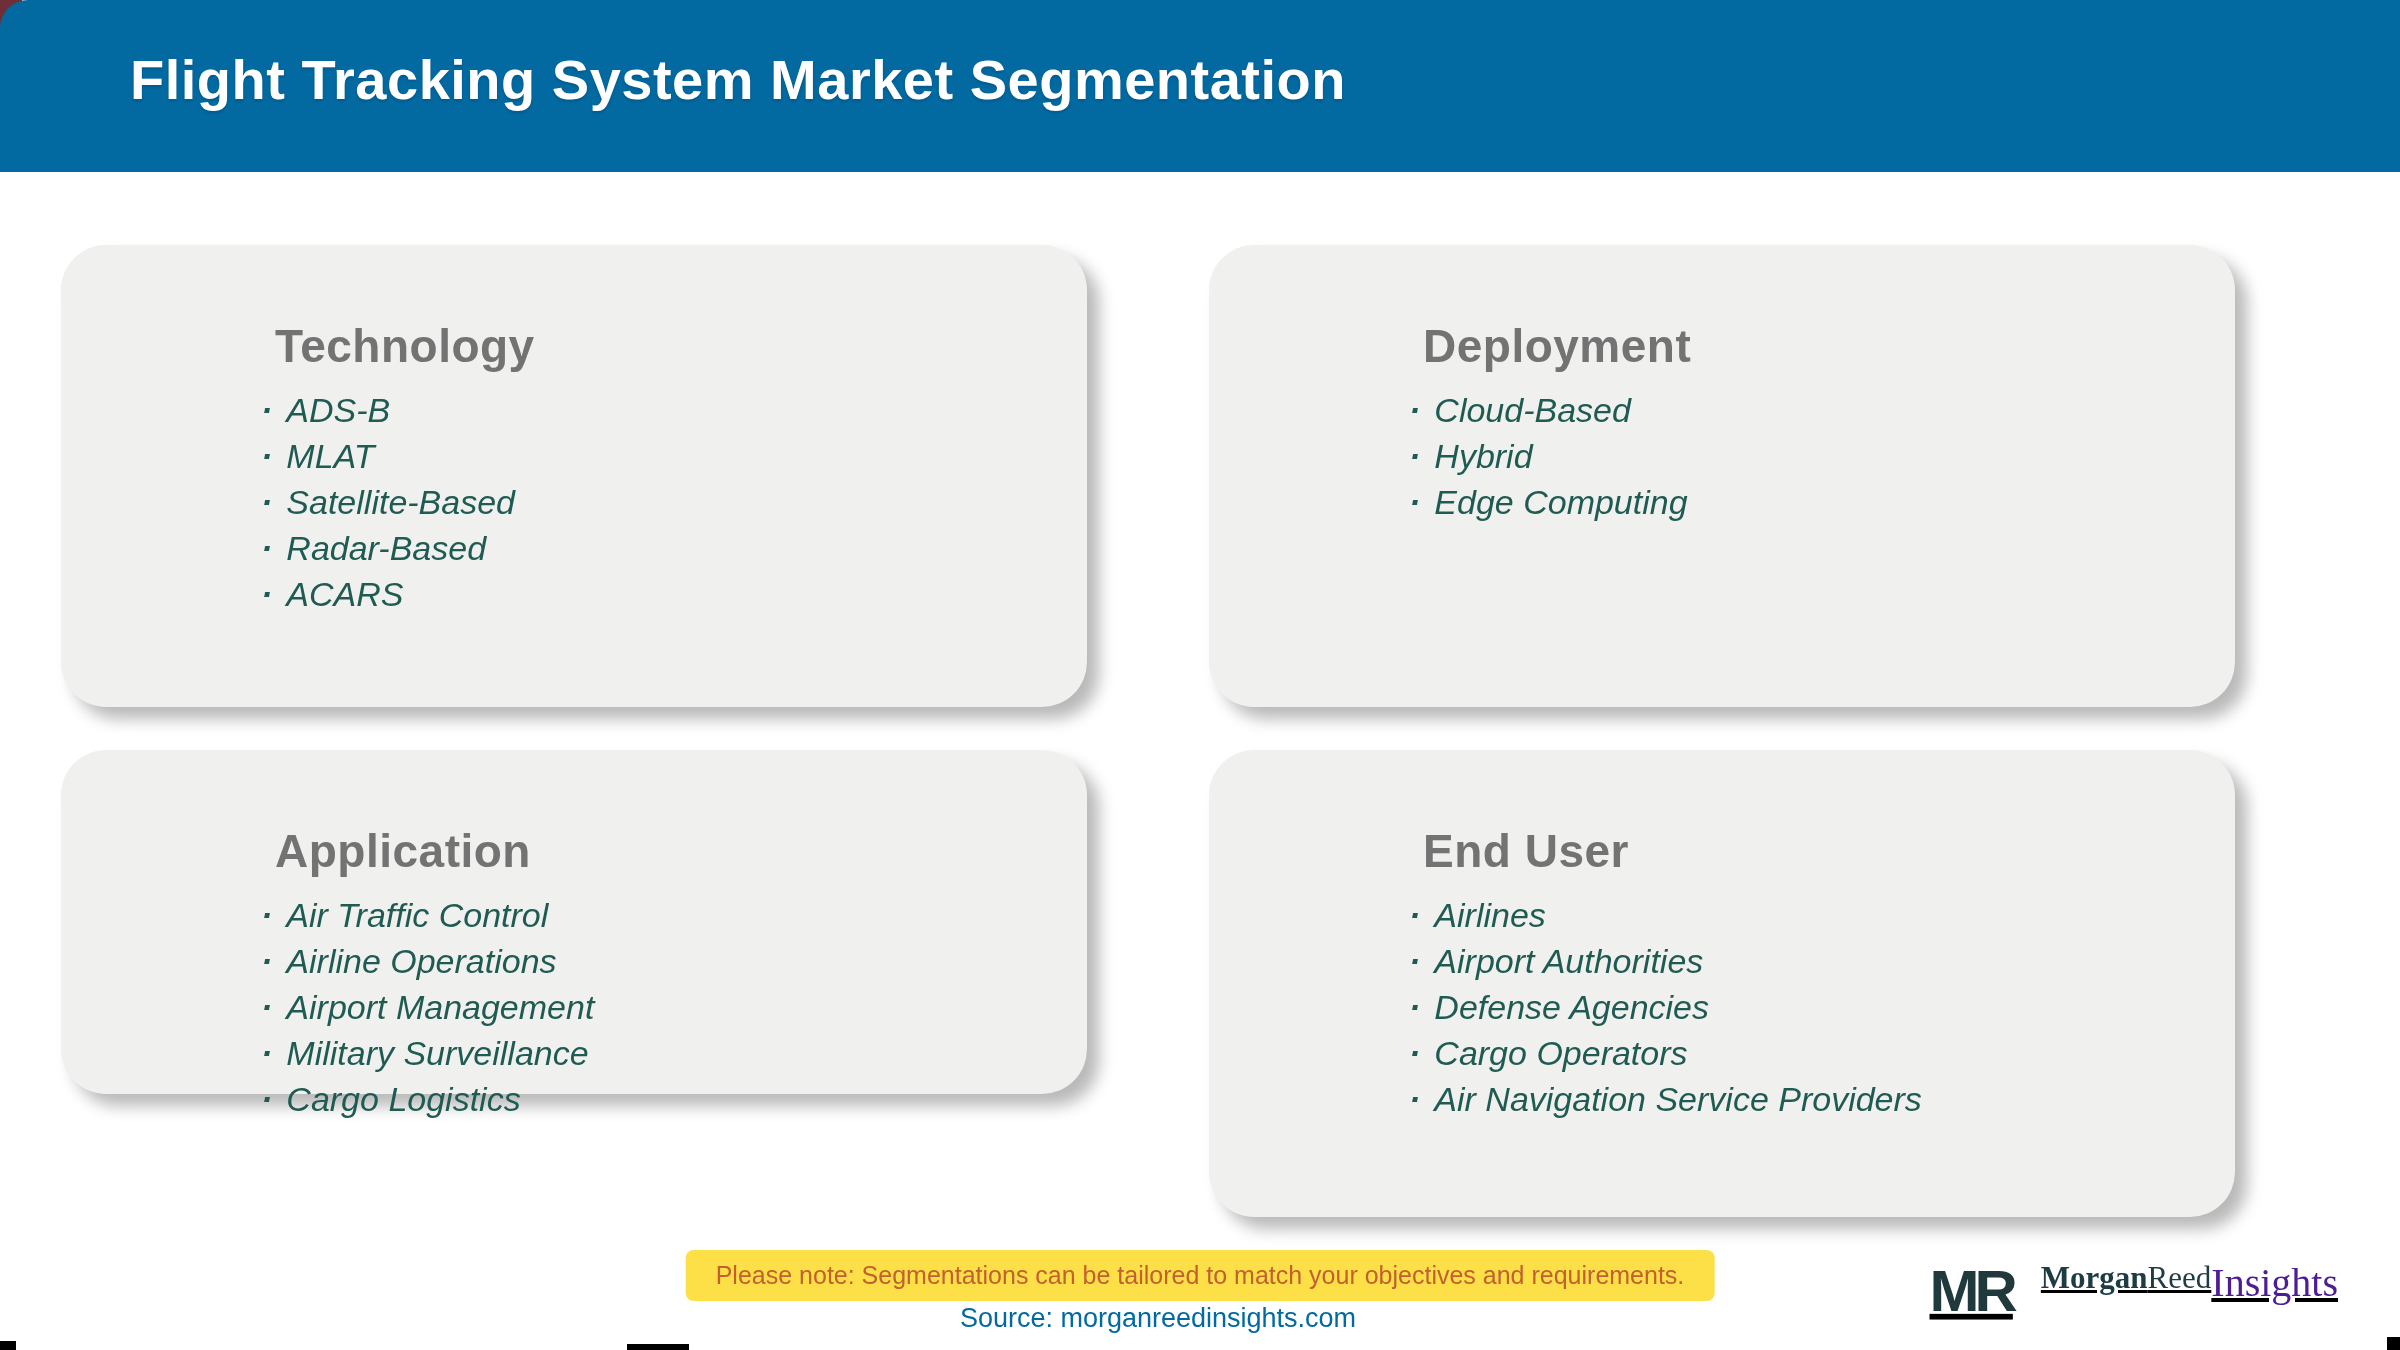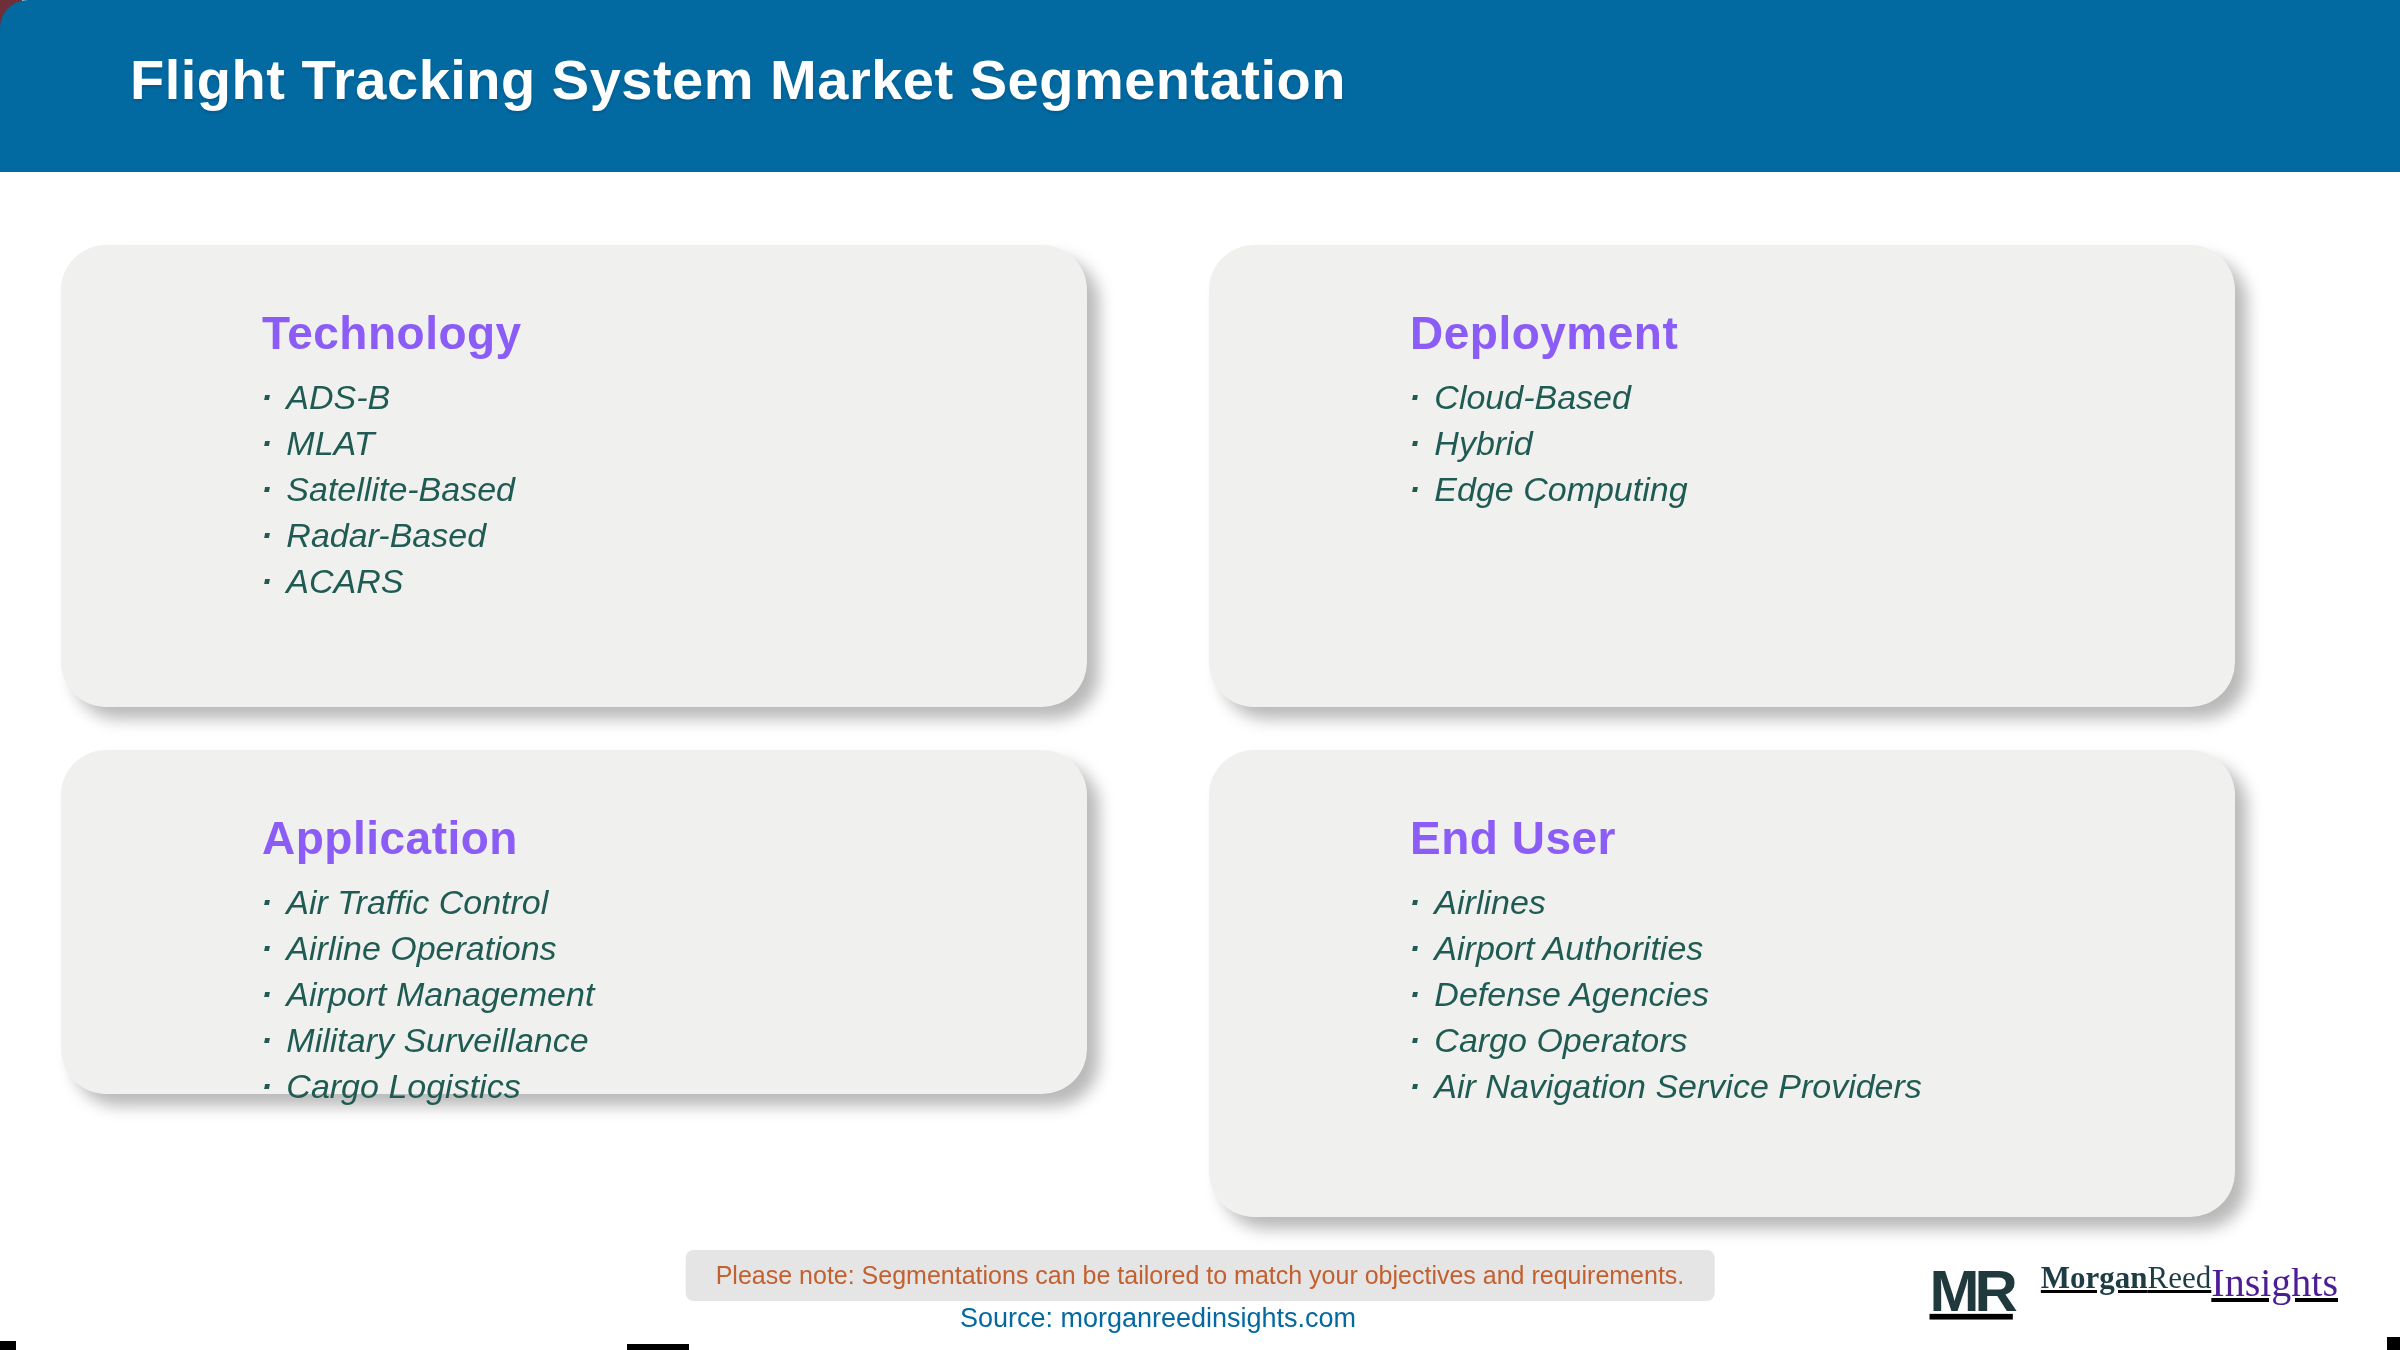--- a/index.html
+++ b/index.html
@@ -37,22 +37,22 @@
     border-radius:45px;
     box-shadow:12px 12px 16px rgba(0,0,0,0.28);
     box-sizing:border-box;
     padding:60px 40px 0 200px;
   }
   .card.pos-0{left:61px;top:245px;height:462px;}
   .card.pos-1{left:1209px;top:245px;height:462px;}
   .card.pos-2{left:61px;top:750px;height:344px;}
   .card.pos-3{left:1209px;top:750px;height:467px;}
   .card-title{
-    margin:1px;
-    color:#8b5cf6;
+    margin:14px;
+    color:#737373;
     font-size:46px;
     font-weight:700;
     letter-spacing:0.5px;
   }
   .card-list{
     list-style:none;
     margin:14px 0 0 0;
     padding:0;
     font-style:italic;
   }
@@ -66,21 +66,21 @@
   .card-item::before{
     content:"·";
     font-weight:700;
     margin-right:14px;
     font-size:34px;
   }
   .note{
     position:absolute;
     top:1250px;left:1200px;
     transform:translateX(-50%);
-    background:#e5e5e5;
+    background:#fde047;
     border-radius:8px;
     padding:11px 30px;
     white-space:nowrap;
   }
   .note span{
     color:#C2602F;
     font-size:25px;
   }
   .source{
     position:absolute;

